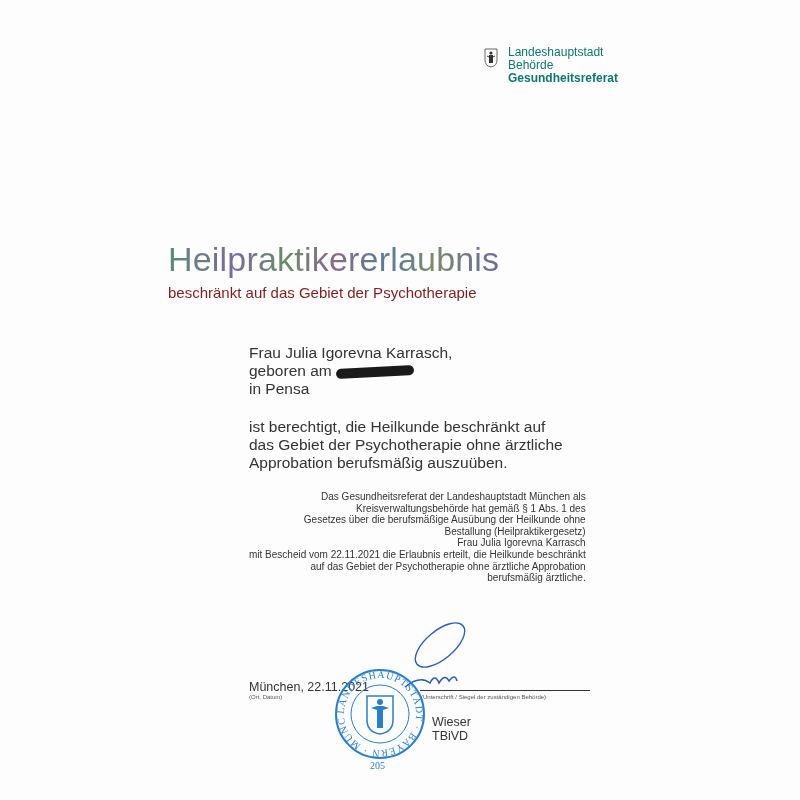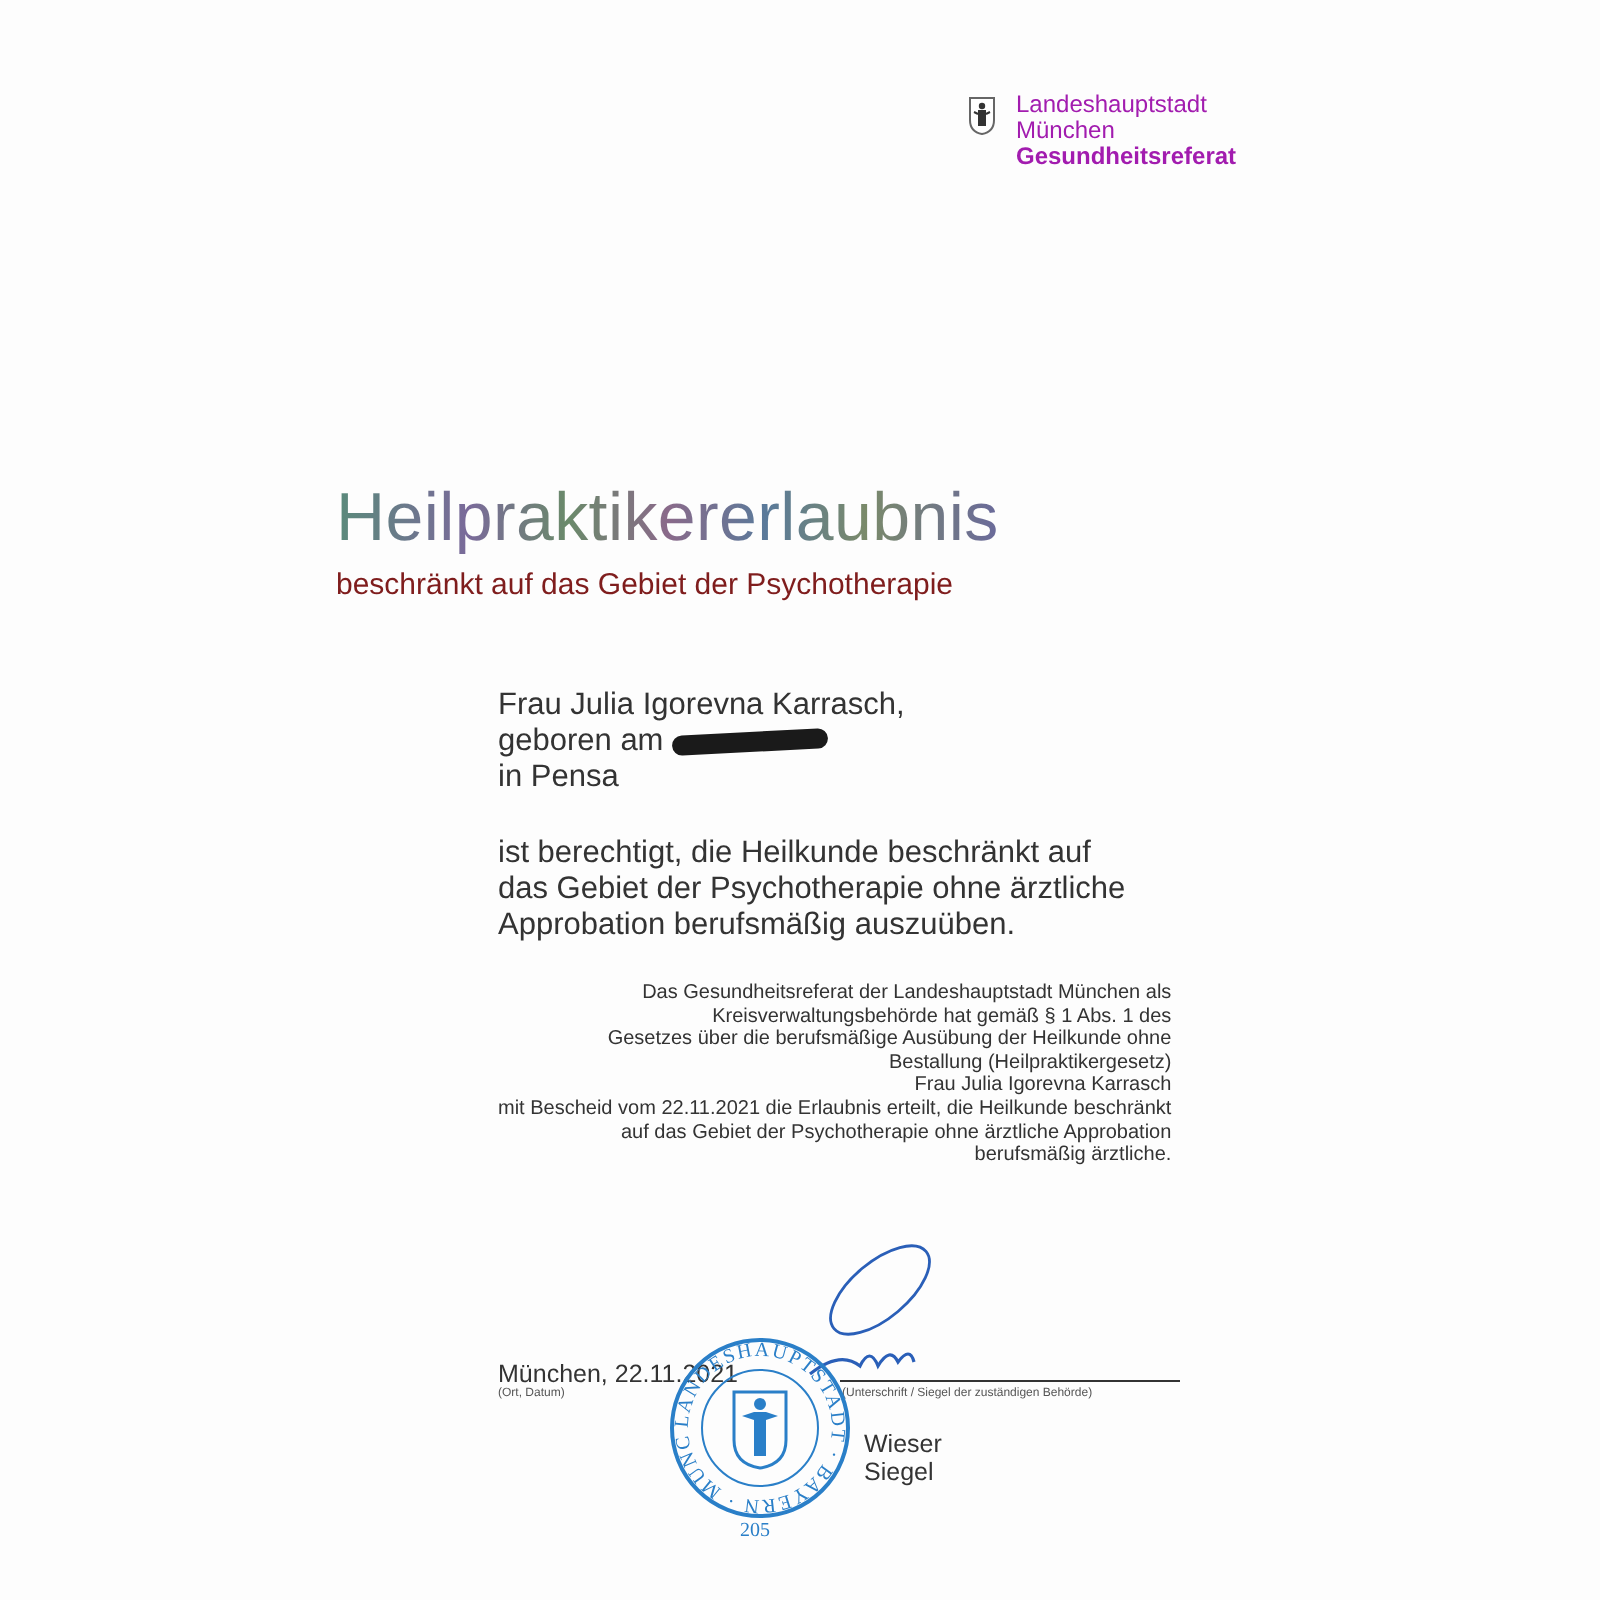--- a/index.html
+++ b/index.html
@@ -15,21 +15,21 @@
       position: absolute; left: 0; top: 0; width: 800px; height: 800px;
       background: #fdfdfd;
     }
     .letterhead {
       position: absolute; left: 484px; top: 46px;
       display: flex; align-items: flex-start;
     }
     .letterhead .crest {
       width: 14px; height: 20px; margin-right: 10px; margin-top: 2px;
     }
-    .letterhead .lines { line-height: 13px; font-size: 12px; color: #a21caf; }
+    .letterhead .lines { line-height: 13px; font-size: 12px; color: #0f766e; }
     .letterhead .lines .bold { font-weight: bold; text-align: center; }
 
     .title {
       position: absolute; left: 168px; top: 240px;
       font-size: 34px; letter-spacing: 0.2px;
       background: linear-gradient(90deg, #5a8a7a 0%, #7a6a9a 20%, #6a8a6a 35%, #8a6a8a 50%, #5a7a9a 65%, #7a8a6a 80%, #6a6a9a 100%);
       -webkit-background-clip: text; background-clip: text;
       color: transparent;
     }
     .subtitle {
@@ -91,21 +91,21 @@
 
   <div class="letterhead">
     <svg class="crest" viewBox="0 0 14 20">
       <path d="M1 1 H13 V12 Q13 18 7 19 Q1 18 1 12 Z" fill="#fff" stroke="#666" stroke-width="1"></path>
       <circle cx="7" cy="5" r="1.6" fill="#333"></circle>
       <rect x="5" y="7" width="4" height="8" fill="#333"></rect>
       <path d="M3 8 L5 9 M11 8 L9 9" stroke="#333" stroke-width="1"></path>
     </svg>
     <div class="lines">
       <div>Landeshauptstadt</div>
-      <div>München</div>
+      <div>Behörde</div>
       <div class="bold">Gesundheitsreferat</div>
     </div>
   </div>
 
   <div class="title">Heilpraktikererlaubnis</div>
   <div class="subtitle">beschränkt auf das Gebiet der Psychotherapie</div>
 
   <div class="person">
     <div>Frau Julia Igorevna Karrasch,</div>
     <div>
@@ -138,21 +138,21 @@
   </svg>
 
   <div class="place-date">München, 22.11.2021</div>
   <div class="place-date-caption">(Ort, Datum)</div>
 
   <div class="sig-line"></div>
   <div class="sig-caption">(Unterschrift / Siegel der zuständigen Behörde)</div>
 
   <div class="signer">
     <div>Wieser</div>
-    <div>Siegel</div>
+    <div>TBiVD</div>
   </div>
 
   <svg class="seal" viewBox="0 0 92 92">
     <defs>
       <path id="sealArc" d="M46 46 m-36 0 a36 36 0 1 1 72 0 a36 36 0 1 1 -72 0"></path>
     </defs>
     <circle cx="46" cy="46" r="44" fill="none" stroke="#2a7fc8" stroke-width="2"></circle>
     <circle cx="46" cy="46" r="29" fill="none" stroke="#2a7fc8" stroke-width="1"></circle>
     <text font-family="Liberation Serif, serif" font-size="10" fill="#2a7fc8" letter-spacing="1">
       <textPath href="#sealArc" startOffset="0%">LANDESHAUPTSTADT · BAYERN · MÜNCHEN</textPath>

